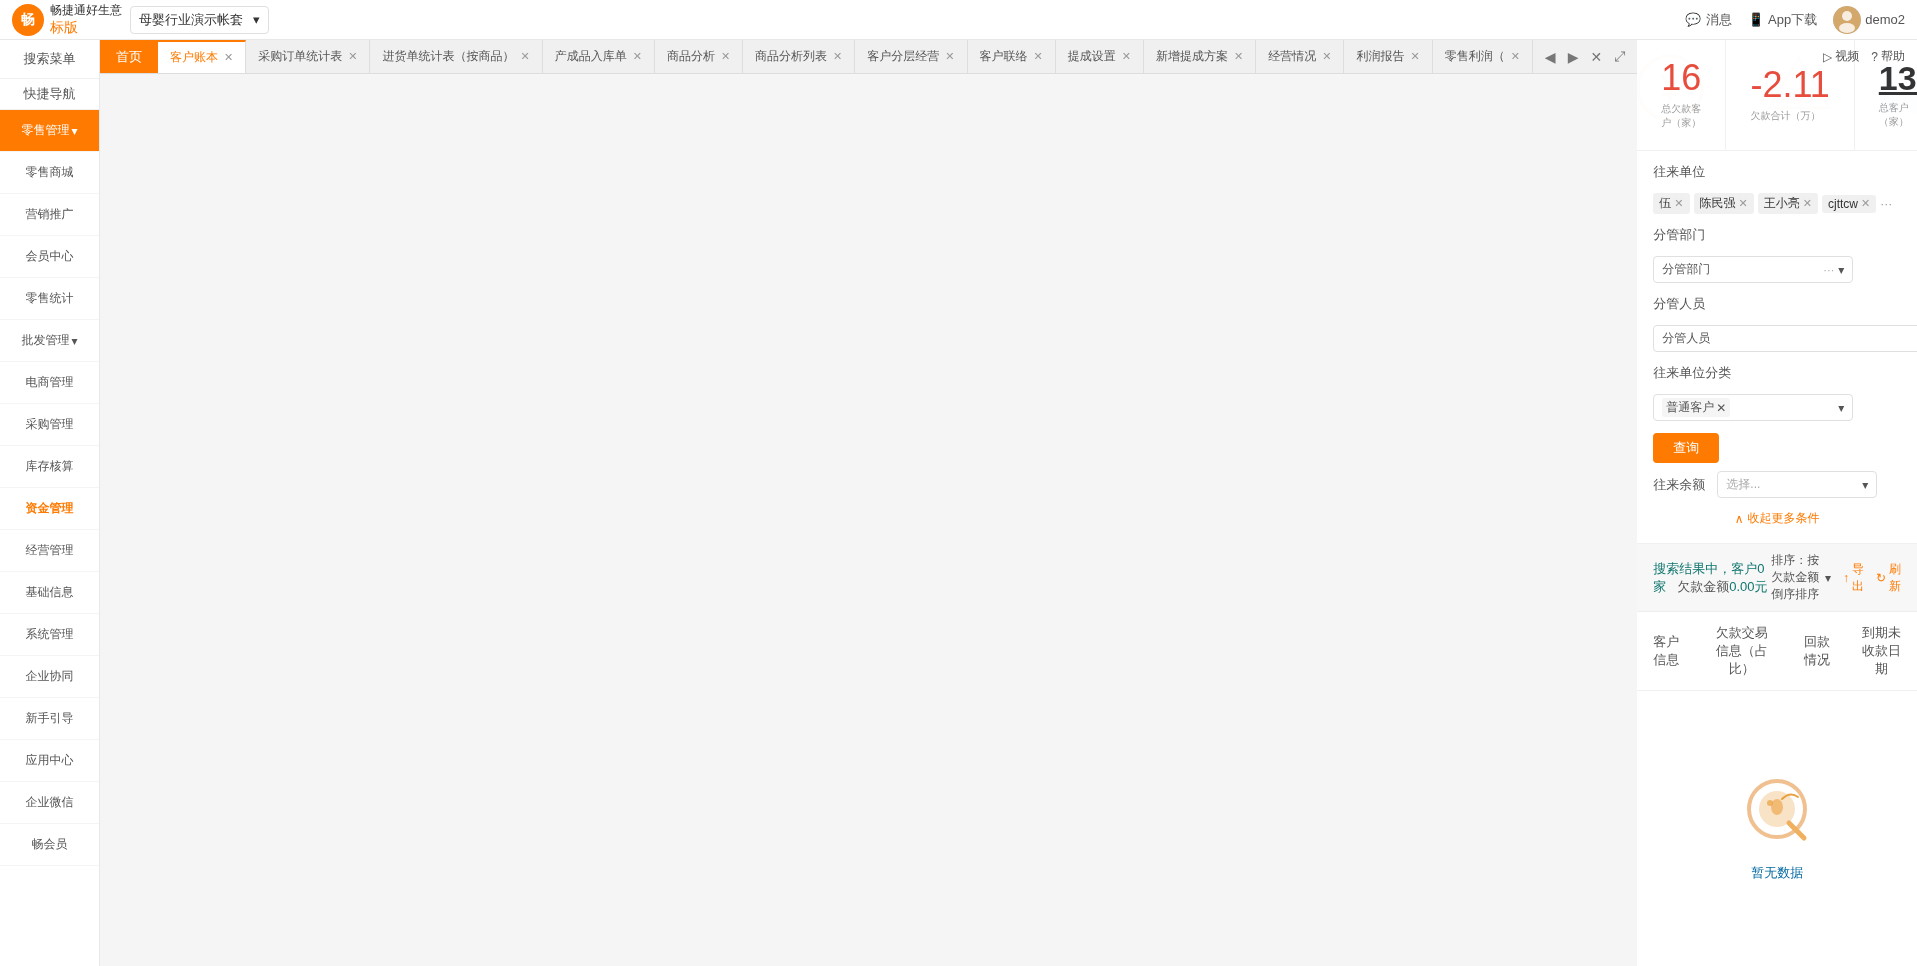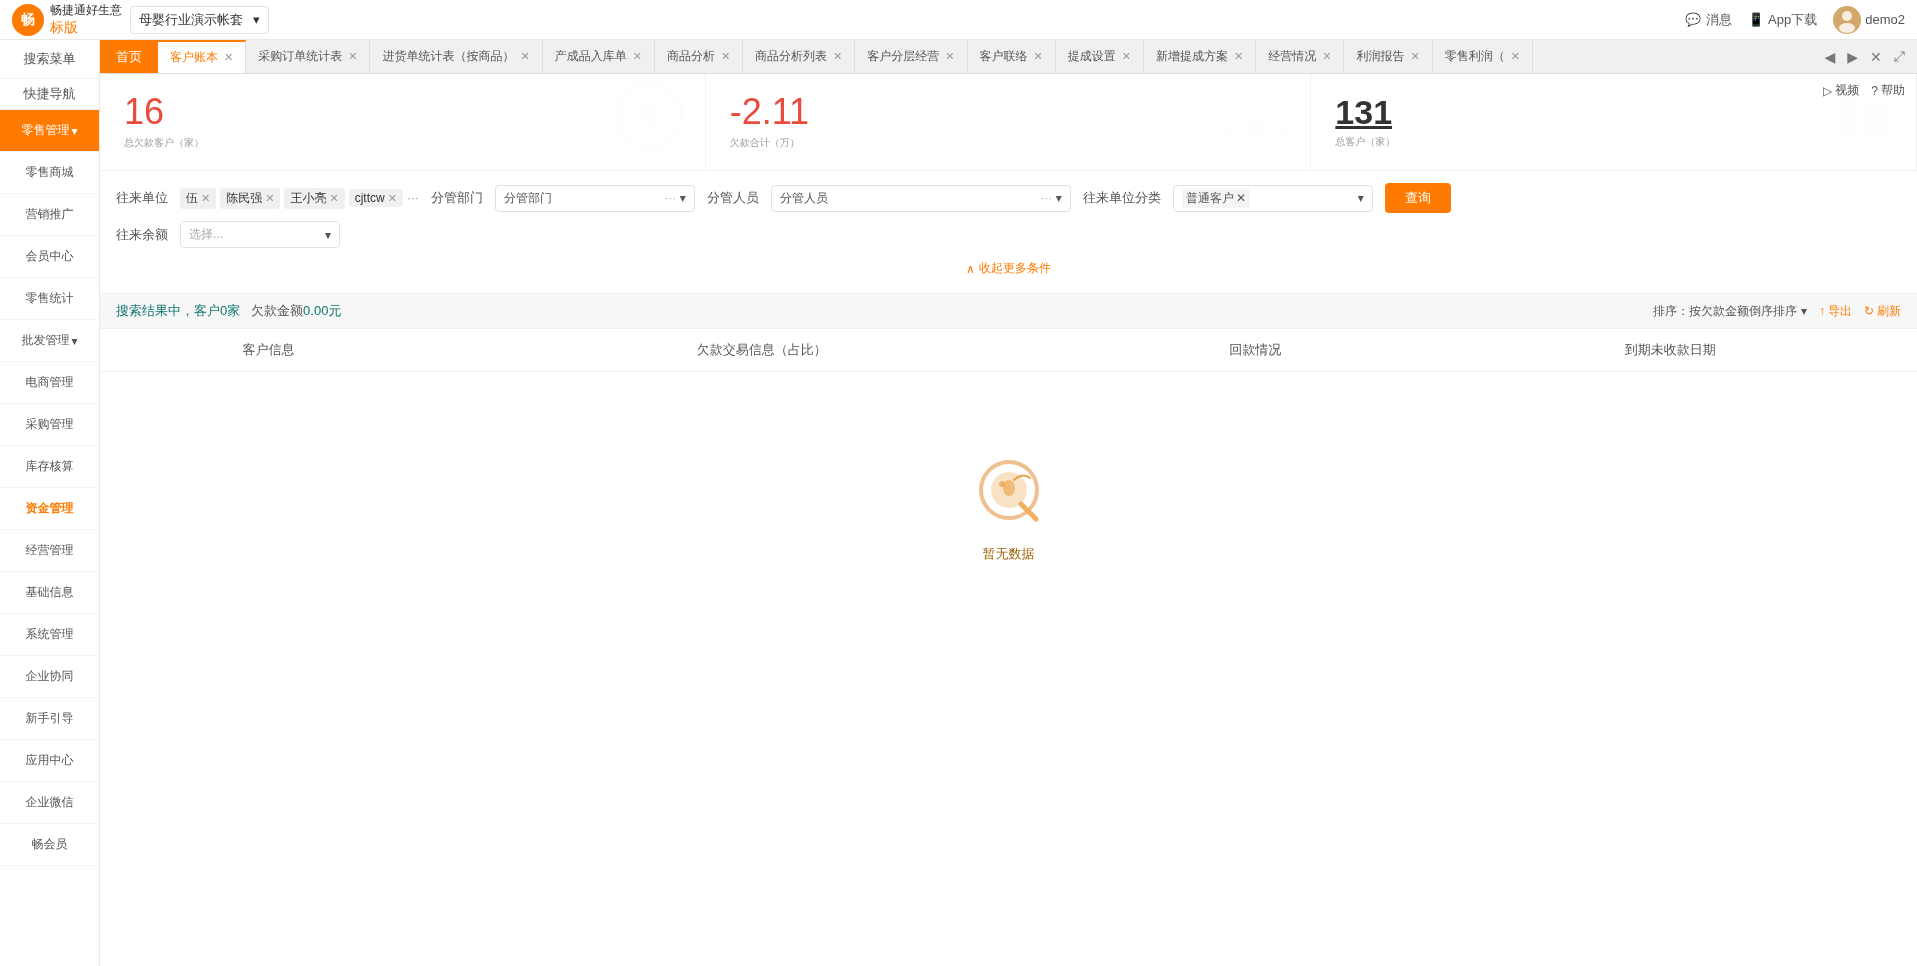--- a/index.html
+++ b/index.html
@@ -23,21 +23,21 @@
     
     .sidebar { width: 100px; background: #fff; border-right: 1px solid #e8e8e8; display: flex; flex-direction: column; overflow-y: auto; flex-shrink: 0; }
     .sidebar-search { padding: 10px 8px; text-align: center; font-size: 13px; color: #555; cursor: pointer; border-bottom: 1px solid #f0f0f0; }
     .sidebar-nav { padding: 6px 8px; text-align: center; font-size: 13px; color: #555; cursor: pointer; border-bottom: 1px solid #f0f0f0; }
     .sidebar-item { padding: 12px 4px; text-align: center; font-size: 12px; color: #555; cursor: pointer; border-bottom: 1px solid #f5f5f5; }
     .sidebar-item.active { background: #ff7a00; color: #fff; }
     .sidebar-item.active-outline { color: #ff7a00; font-weight: bold; }
     .sidebar-item-with-arrow { display: flex; align-items: center; justify-content: center; gap: 2px; }
 
     
-    .content-area { flex: 1; display: flex; flex-direction: column; overflow: hidden; }
+    .content-area { flex: 1; display: flex; flex-direction: row; overflow: hidden; }
 
     
     .tab-bar { background: #f0f0f0; display: flex; align-items: center; height: 34px; border-bottom: 1px solid #ddd; overflow: hidden; flex-shrink: 0; }
     .tab { display: flex; align-items: center; gap: 4px; padding: 0 12px; height: 100%; font-size: 12px; color: #555; cursor: pointer; border-right: 1px solid #ddd; white-space: nowrap; background: #f0f0f0; }
     .tab.active { background: #fff; color: #ff7a00; border-top: 2px solid #ff7a00; }
     .tab .close-btn { font-size: 11px; color: #999; cursor: pointer; margin-left: 2px; }
     .tab-home { background: #ff7a00; color: #fff; padding: 0 16px; height: 100%; display: flex; align-items: center; font-size: 13px; cursor: pointer; }
     .tab-controls { margin-left: auto; display: flex; align-items: center; padding: 0 8px; gap: 4px; }
     .tab-ctrl-btn { font-size: 14px; color: #777; cursor: pointer; padding: 2px 4px; }
 
@@ -72,31 +72,31 @@
     .filter-multi-select { display: flex; align-items: center; gap: 4px; border: 1px solid #e0e0e0; border-radius: 4px; padding: 4px 8px; font-size: 12px; color: #555; cursor: pointer; min-width: 300px; }
     .filter-text-select { display: flex; align-items: center; gap: 4px; border: 1px solid #e0e0e0; border-radius: 4px; padding: 4px 8px; font-size: 12px; color: #555; cursor: pointer; min-width: 160px; }
     .filter-tag-select { display: flex; align-items: center; gap: 4px; border: 1px solid #e0e0e0; border-radius: 4px; padding: 3px 8px; font-size: 12px; color: #555; cursor: pointer; min-width: 200px; }
     .selected-tag { background: #f5f5f5; border-radius: 3px; padding: 1px 4px; display: flex; align-items: center; gap: 2px; }
     .collapse-btn { display: flex; align-items: center; gap: 4px; font-size: 12px; color: #ff7a00; cursor: pointer; margin: 0 auto; padding: 4px 0; }
 
     
     .result-bar { padding: 8px 16px; background: #f7f7f7; border-bottom: 1px solid #eee; display: flex; align-items: center; justify-content: space-between; }
     .result-info { font-size: 13px; color: #555; }
     .result-info span { color: #0f766e; }
-    .result-actions { display: flex; align-items: flex-end; gap: 12px; }
+    .result-actions { display: flex; align-items: center; gap: 12px; }
     .result-sort { font-size: 12px; color: #555; display: flex; align-items: center; gap: 4px; }
     .result-btn { font-size: 12px; color: #ff7a00; cursor: pointer; display: flex; align-items: center; gap: 3px; }
 
     
     .data-table { width: 100%; border-collapse: collapse; }
     .data-table th { padding: 12px 16px; text-align: center; font-size: 13px; color: #555; font-weight: normal; border-bottom: 1px solid #f0f0f0; background: #fff; }
 
     
     .empty-state { display: flex; flex-direction: column; align-items: center; justify-content: center; padding: 80px 0; color: #ccc; }
-    .empty-text { font-size: 13px; color: #a16207; }
+    .empty-text { font-size: 13px; color: #0369a1; }
 
     
     .query-btn { background: #ff7a00; color: #fff; border: none; border-radius: 4px; padding: 6px 20px; font-size: 13px; cursor: pointer; }
   </style>
 </head>
 <body>
 
 <div class="top-bar">
   <div class="top-bar-left">
     <div class="logo-area">

